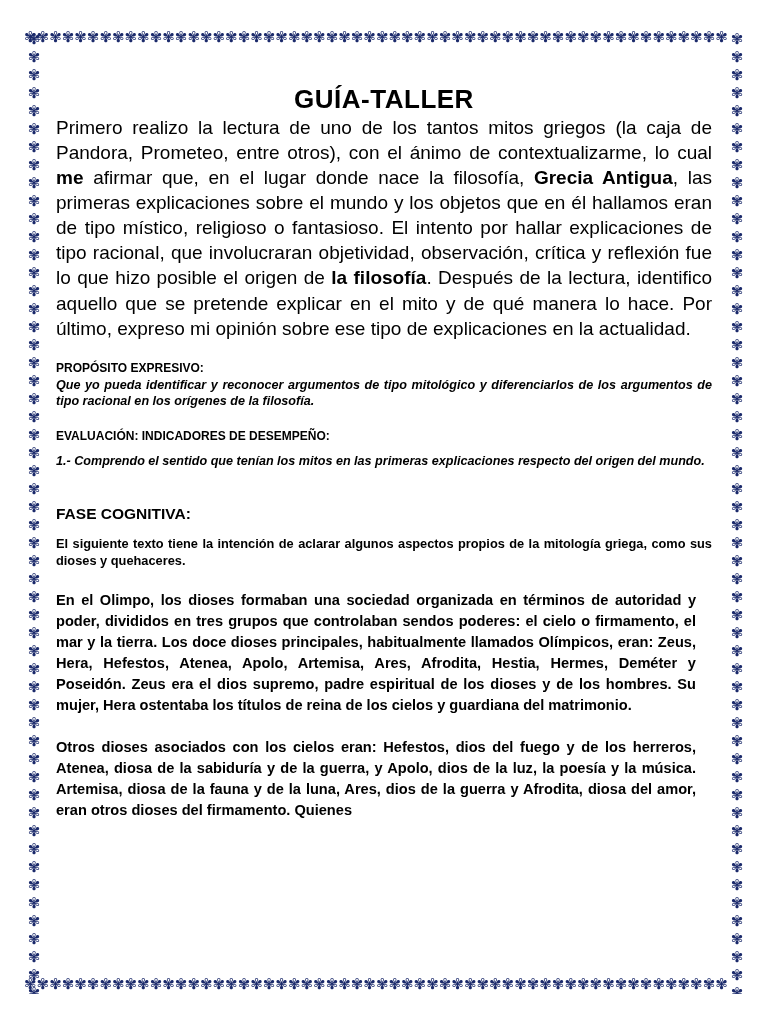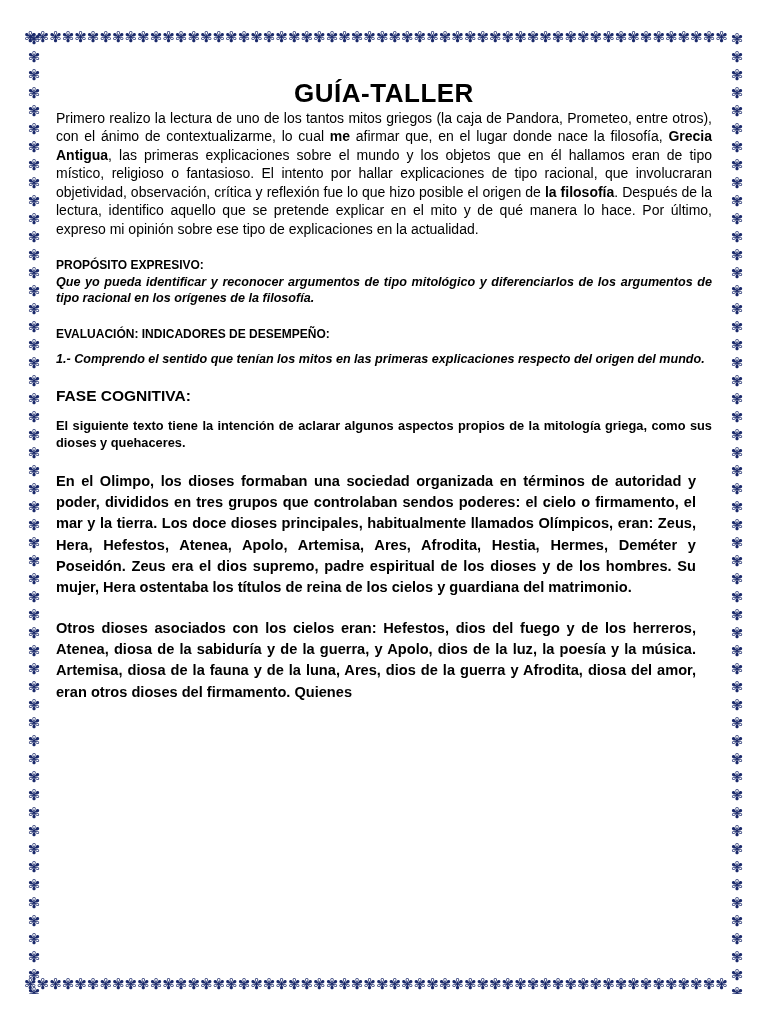--- a/index.html
+++ b/index.html
@@ -59,40 +59,40 @@
   .content {
     position: absolute;
     left: 56px;
     top: 66px;
     width: 656px;
   }
   h1.doc-title {
     text-align: center;
     font-size: 26px;
     font-weight: bold;
-    margin: 12px 0 0 0;
+    margin: 18px 0 0 0;
     letter-spacing: 0.5px;
   }
   h2.doc-subtitle {
     text-align: center;
     font-size: 15.5px;
     font-weight: bold;
     margin: 26px 0 0 0;
   }
   .section-heading {
     font-size: 15.5px;
     font-weight: bold;
     margin: 44px 0 10px 0;
   }
   .section-heading.tight {
-    margin-top: 20px;
+    margin-top: 36px;
   }
   p.body-just {
     text-align: justify;
-    font-size: 14px;
+    font-size: 19px;
     line-height: 1.32;
     margin: 0 0 6px 0;
   }
   p.small-head {
     font-size: 12px;
     font-weight: bold;
     margin: 20px 0 2px 0;
   }
   p.small-bold {
     font-size: 12.6px;

